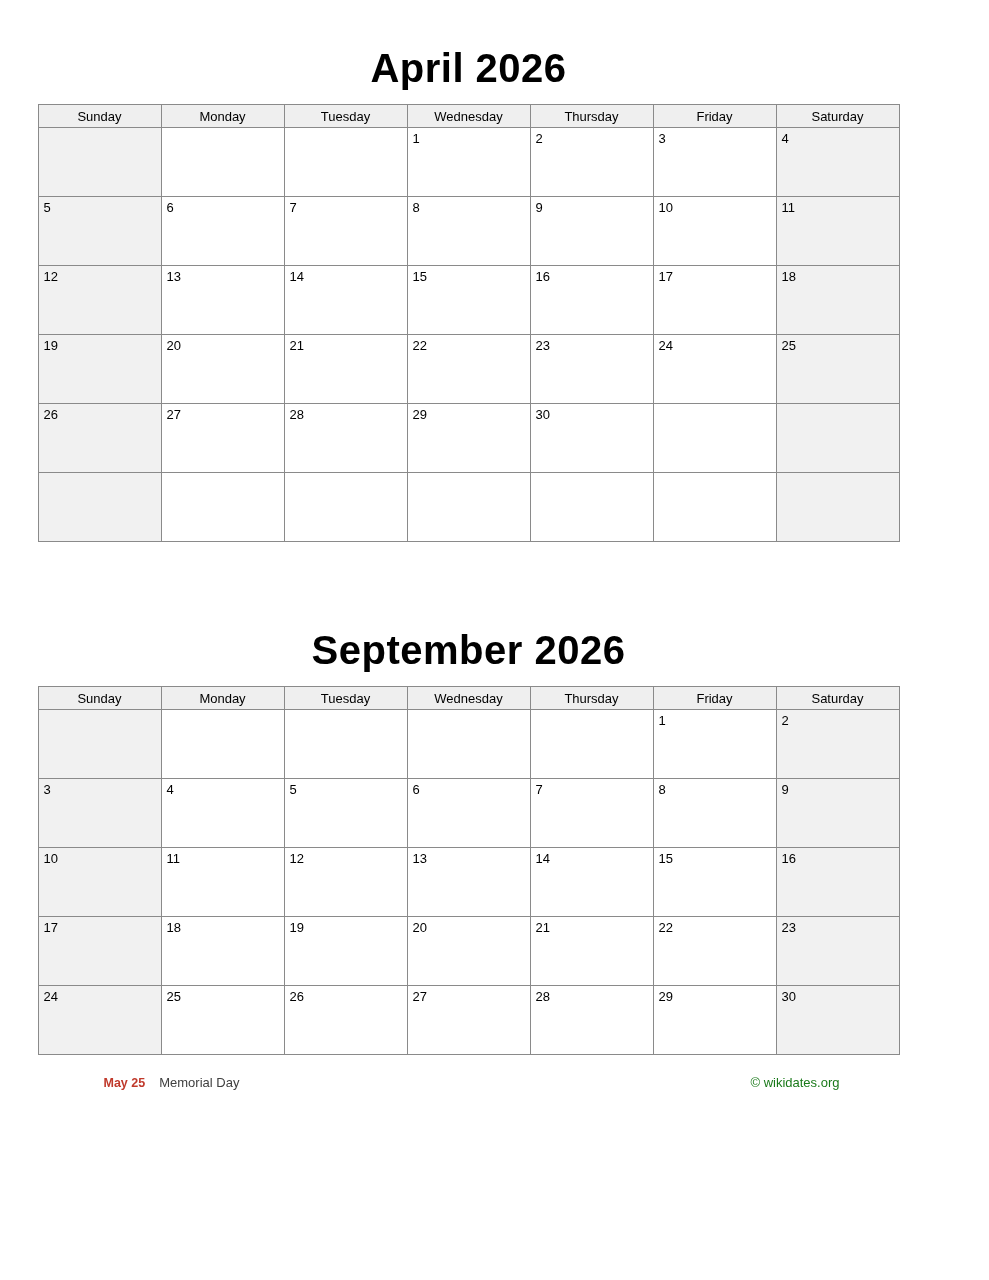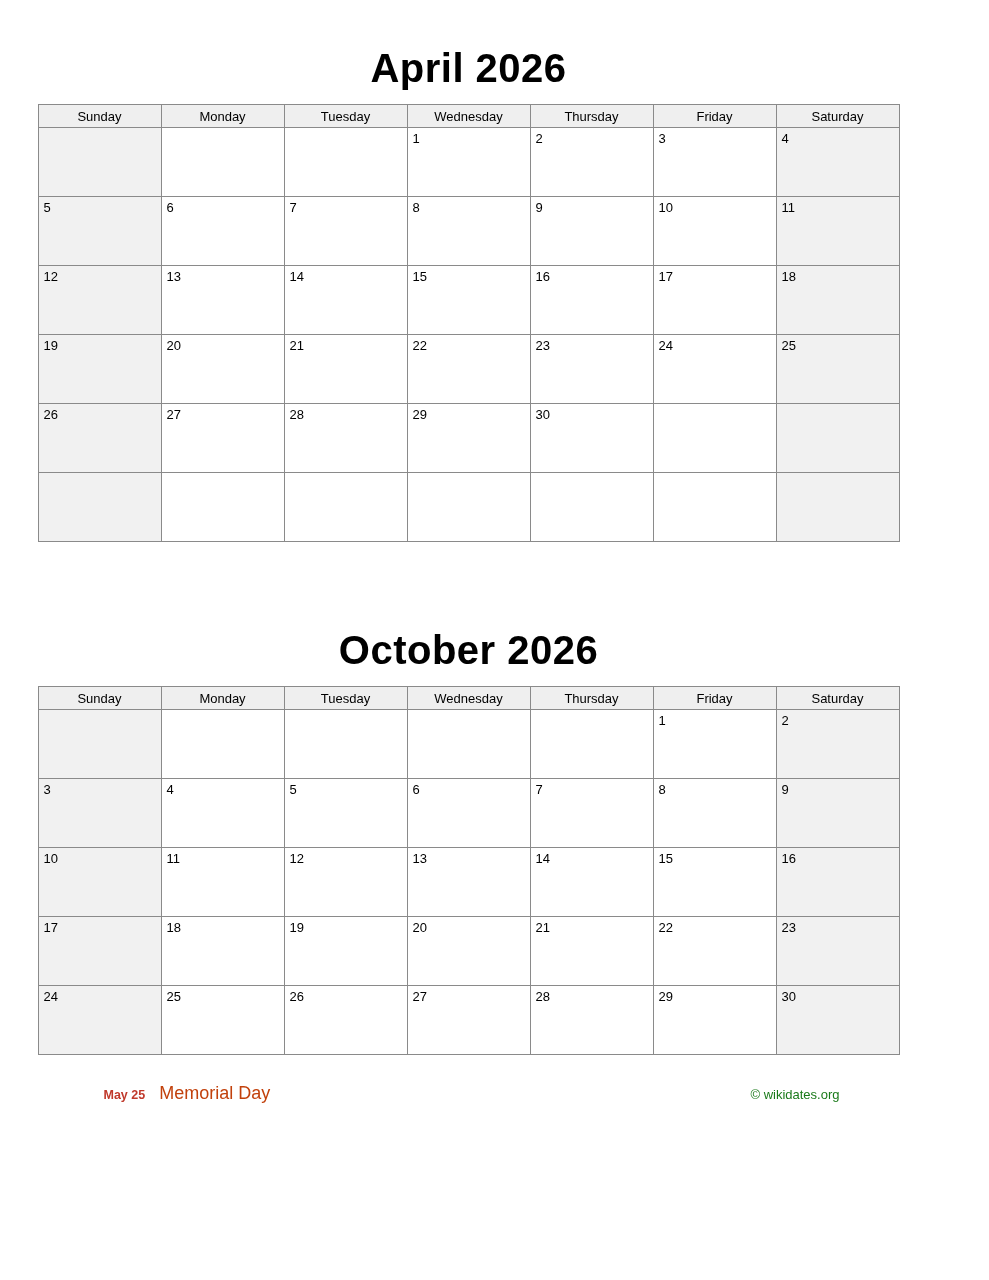--- a/index.html
+++ b/index.html
@@ -66,41 +66,41 @@
     font-size: 13px;
     padding: 4px 0 0 5px;
     display: block;
     line-height: 1.1;
   }
   .spacer {
     height: 40px;
   }
   .footer {
     width: 862px;
-    margin: 12px auto;
+    margin: 4px auto;
     padding-top: 16px;
     display: flex;
     align-items: baseline;
     justify-content: space-between;
     font-size: 13px;
   }
   .holiday-group {
     display: flex;
     align-items: baseline;
     padding-left: 66px;
   }
   .holiday-date {
     color: #c0392b;
     font-weight: bold;
     font-size: 12.5px;
     margin-right: 14px;
   }
   .holiday-name {
-    color: #c2410c;
-    font-size: 18px;
+    color: #404040;
+    font-size: 13px;
   }
   .credit {
     padding-right: 60px;
     font-size: 13px;
   }
   .credit .mark {
     color: #1a7a1a;
   }
   .credit .wiki {
     color: #1a7a1a;
@@ -265,21 +265,21 @@
               <span class="daynum"></span>
             </td>
         </tr>
       </tbody>
     </table>
   </div>
 
   <div class="spacer"></div>
 
   <div class="month-block">
-    <div class="month-title">October 2026</div>
+    <div class="month-title">September 2026</div>
     <table class="cal-table">
       <thead>
         <tr>
           <th>Sunday</th>
           <th>Monday</th>
           <th>Tuesday</th>
           <th>Wednesday</th>
           <th>Thursday</th>
           <th>Friday</th>
           <th>Saturday</th>

